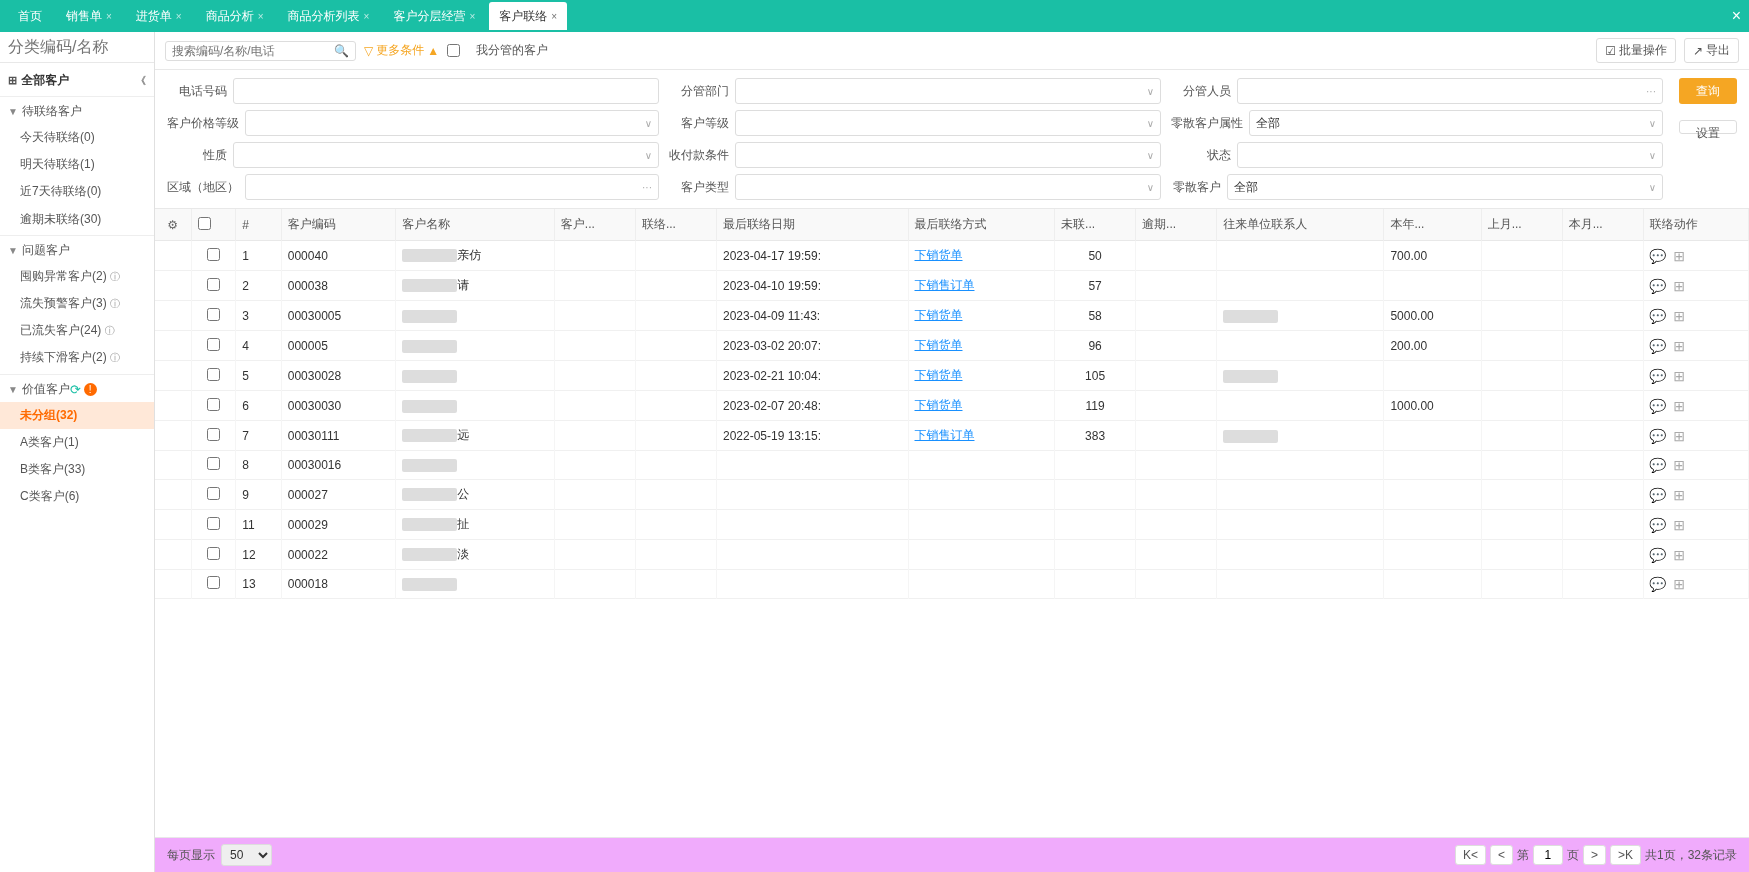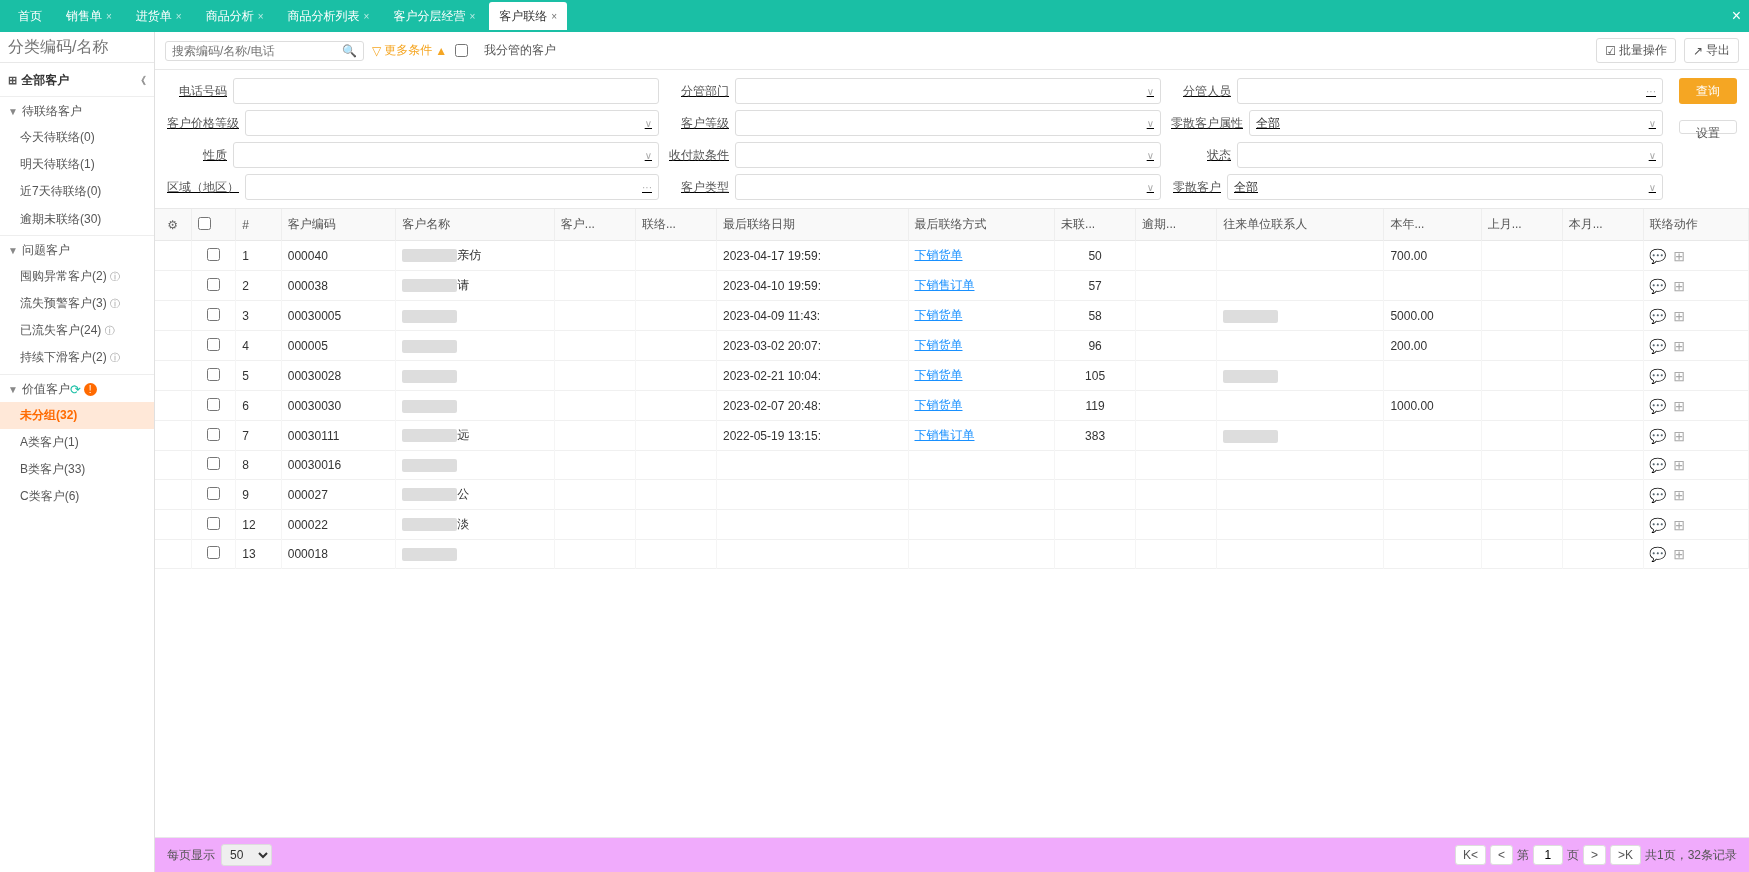--- a/index.html
+++ b/index.html
@@ -118,21 +118,21 @@
       background: white;
       border-bottom: 1px solid #e8e8e8;
       gap: 8px;
     }
     .filter-search {
       display: flex;
       align-items: flex-end;
       border: 1px solid #ddd;
       border-radius: 3px;
       padding: 2px 6px;
-      gap: 20px;
+      gap: 12px;
       background: white;
     }
     .filter-search input { border: none; outline: none; font-size: 12px; width: 140px; color: #999; }
     .filter-search .search-icon { color: #aaa; cursor: pointer; }
     .filter-more {
       display: flex;
       align-items: center;
       gap: 3px;
       color: #f5a623;
       cursor: pointer;
@@ -182,21 +182,20 @@
     .advanced-filter {
       background: white;
       border-bottom: 1px solid #e8e8e8;
       padding: 8px 12px;
     }
     .filter-row {
       display: flex;
       align-items: flex-end;
       gap: 10px;
       margin-bottom: 6px;
-      text-decoration: underline;
     }
     .filter-row:last-child { margin-bottom: 0; }
     .filter-field {
       display: flex;
       align-items: center;
       flex: 1;
       min-width: 0;
       gap: 6px;
     }
     .filter-label {
@@ -836,20 +835,43 @@
     <td>
       <div class="action-icons">
         <span class="action-icon" title="消息">💬</span>
         <span class="action-icon" title="操作">⊞</span>
       </div>
     </td>
   </tr>
             <tr>
     <td></td>
     <td class="td-center"><input type="checkbox" style=""></td>
+    <td>11</td>
+    <td>000029</td>
+    <td><span style="display:inline-block;background:#ddd;border-radius:2px;min-width:55px;height:13px;vertical-align:middle;"></span><span style="color:#333;">扯</span></td>
+    <td></td>
+    <td></td>
+    <td></td>
+    <td></td>
+    <td class="td-center"></td>
+    <td></td>
+    <td></td>
+    <td></td>
+    <td></td>
+    <td></td>
+    <td>
+      <div class="action-icons">
+        <span class="action-icon" title="消息">💬</span>
+        <span class="action-icon" title="操作">⊞</span>
+      </div>
+    </td>
+  </tr>
+            <tr>
+    <td></td>
+    <td class="td-center"><input type="checkbox" style=""></td>
     <td>12</td>
     <td>000022</td>
     <td><span style="display:inline-block;background:#ddd;border-radius:2px;min-width:55px;height:13px;vertical-align:middle;"></span><span style="color:#333;">淡</span></td>
     <td></td>
     <td></td>
     <td></td>
     <td></td>
     <td class="td-center"></td>
     <td></td>
     <td></td>

